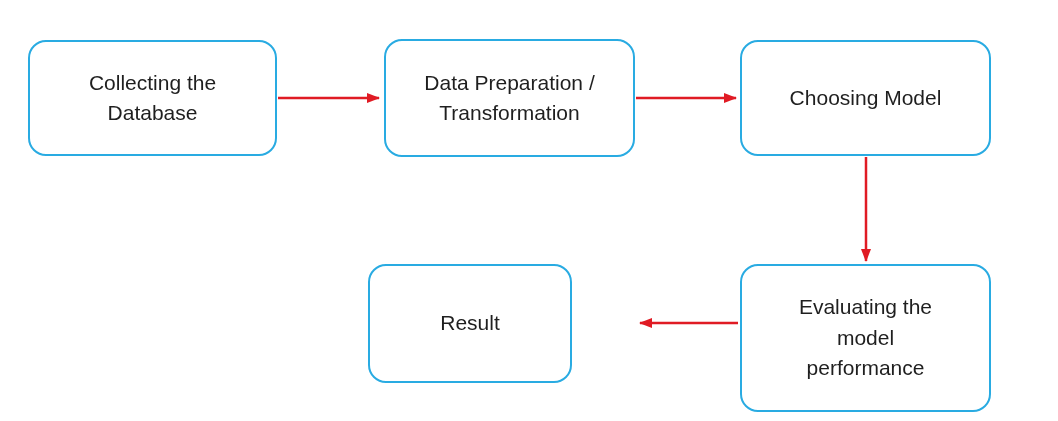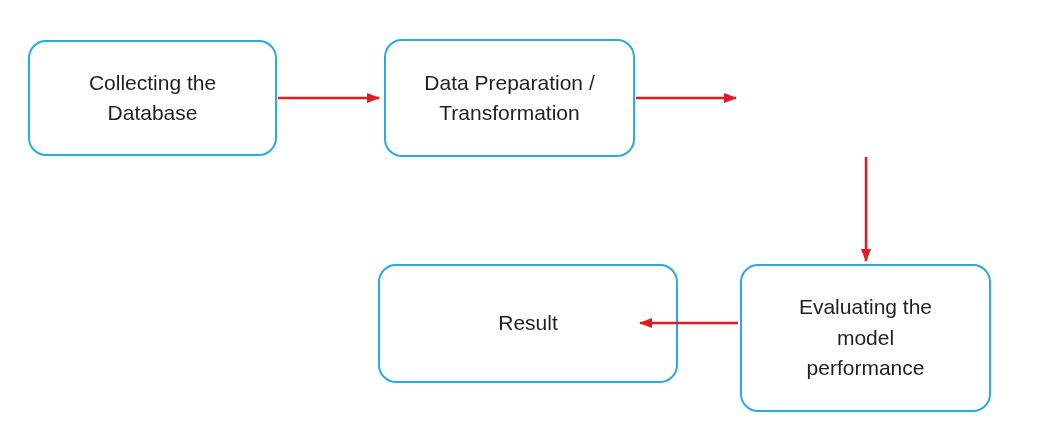--- a/index.html
+++ b/index.html
@@ -35,21 +35,21 @@
     font-size: 21px;
     line-height: 1.45;
     color: var(--text);
     white-space: pre-line;
     padding: 0 12px;
   }
   #node-collecting   { left: 28px;  top: 40px;  width: 249px; height: 116px; }
   #node-preparation  { left: 384px; top: 39px;  width: 251px; height: 118px; }
   #node-choosing     { left: 740px; top: 40px;  width: 251px; height: 116px; }
   #node-evaluating   { left: 740px; top: 264px; width: 251px; height: 148px; }
-  #node-result       { left: 378px; top: 264px; width: 300px; height: 119px; justify-content: center; }
+  #node-result       { left: 368px; top: 264px; width: 204px; height: 119px; justify-content: center; }
   .arrow-layer {
     position: absolute;
     left: 0; top: 0;
     width: 1058px; height: 421px;
     color: var(--arrow);
     pointer-events: none;
   }
 </style>
 </head>
 <body>
@@ -59,20 +59,23 @@
   <div class="node" id="node-collecting">
     <div class="node-label">Collecting the
 Database</div>
   </div>
 
   <div class="node" id="node-preparation">
     <div class="node-label">Data Preparation /
 Transformation</div>
   </div>
 
+  <div class="node" id="node-choosing">
+    <div class="node-label">Choosing Model</div>
+  </div>
 
   <div class="node" id="node-evaluating">
     <div class="node-label">Evaluating the
 model
 performance</div>
   </div>
 
   <div class="node" id="node-result">
     <div class="node-label">Result</div>
   </div>

